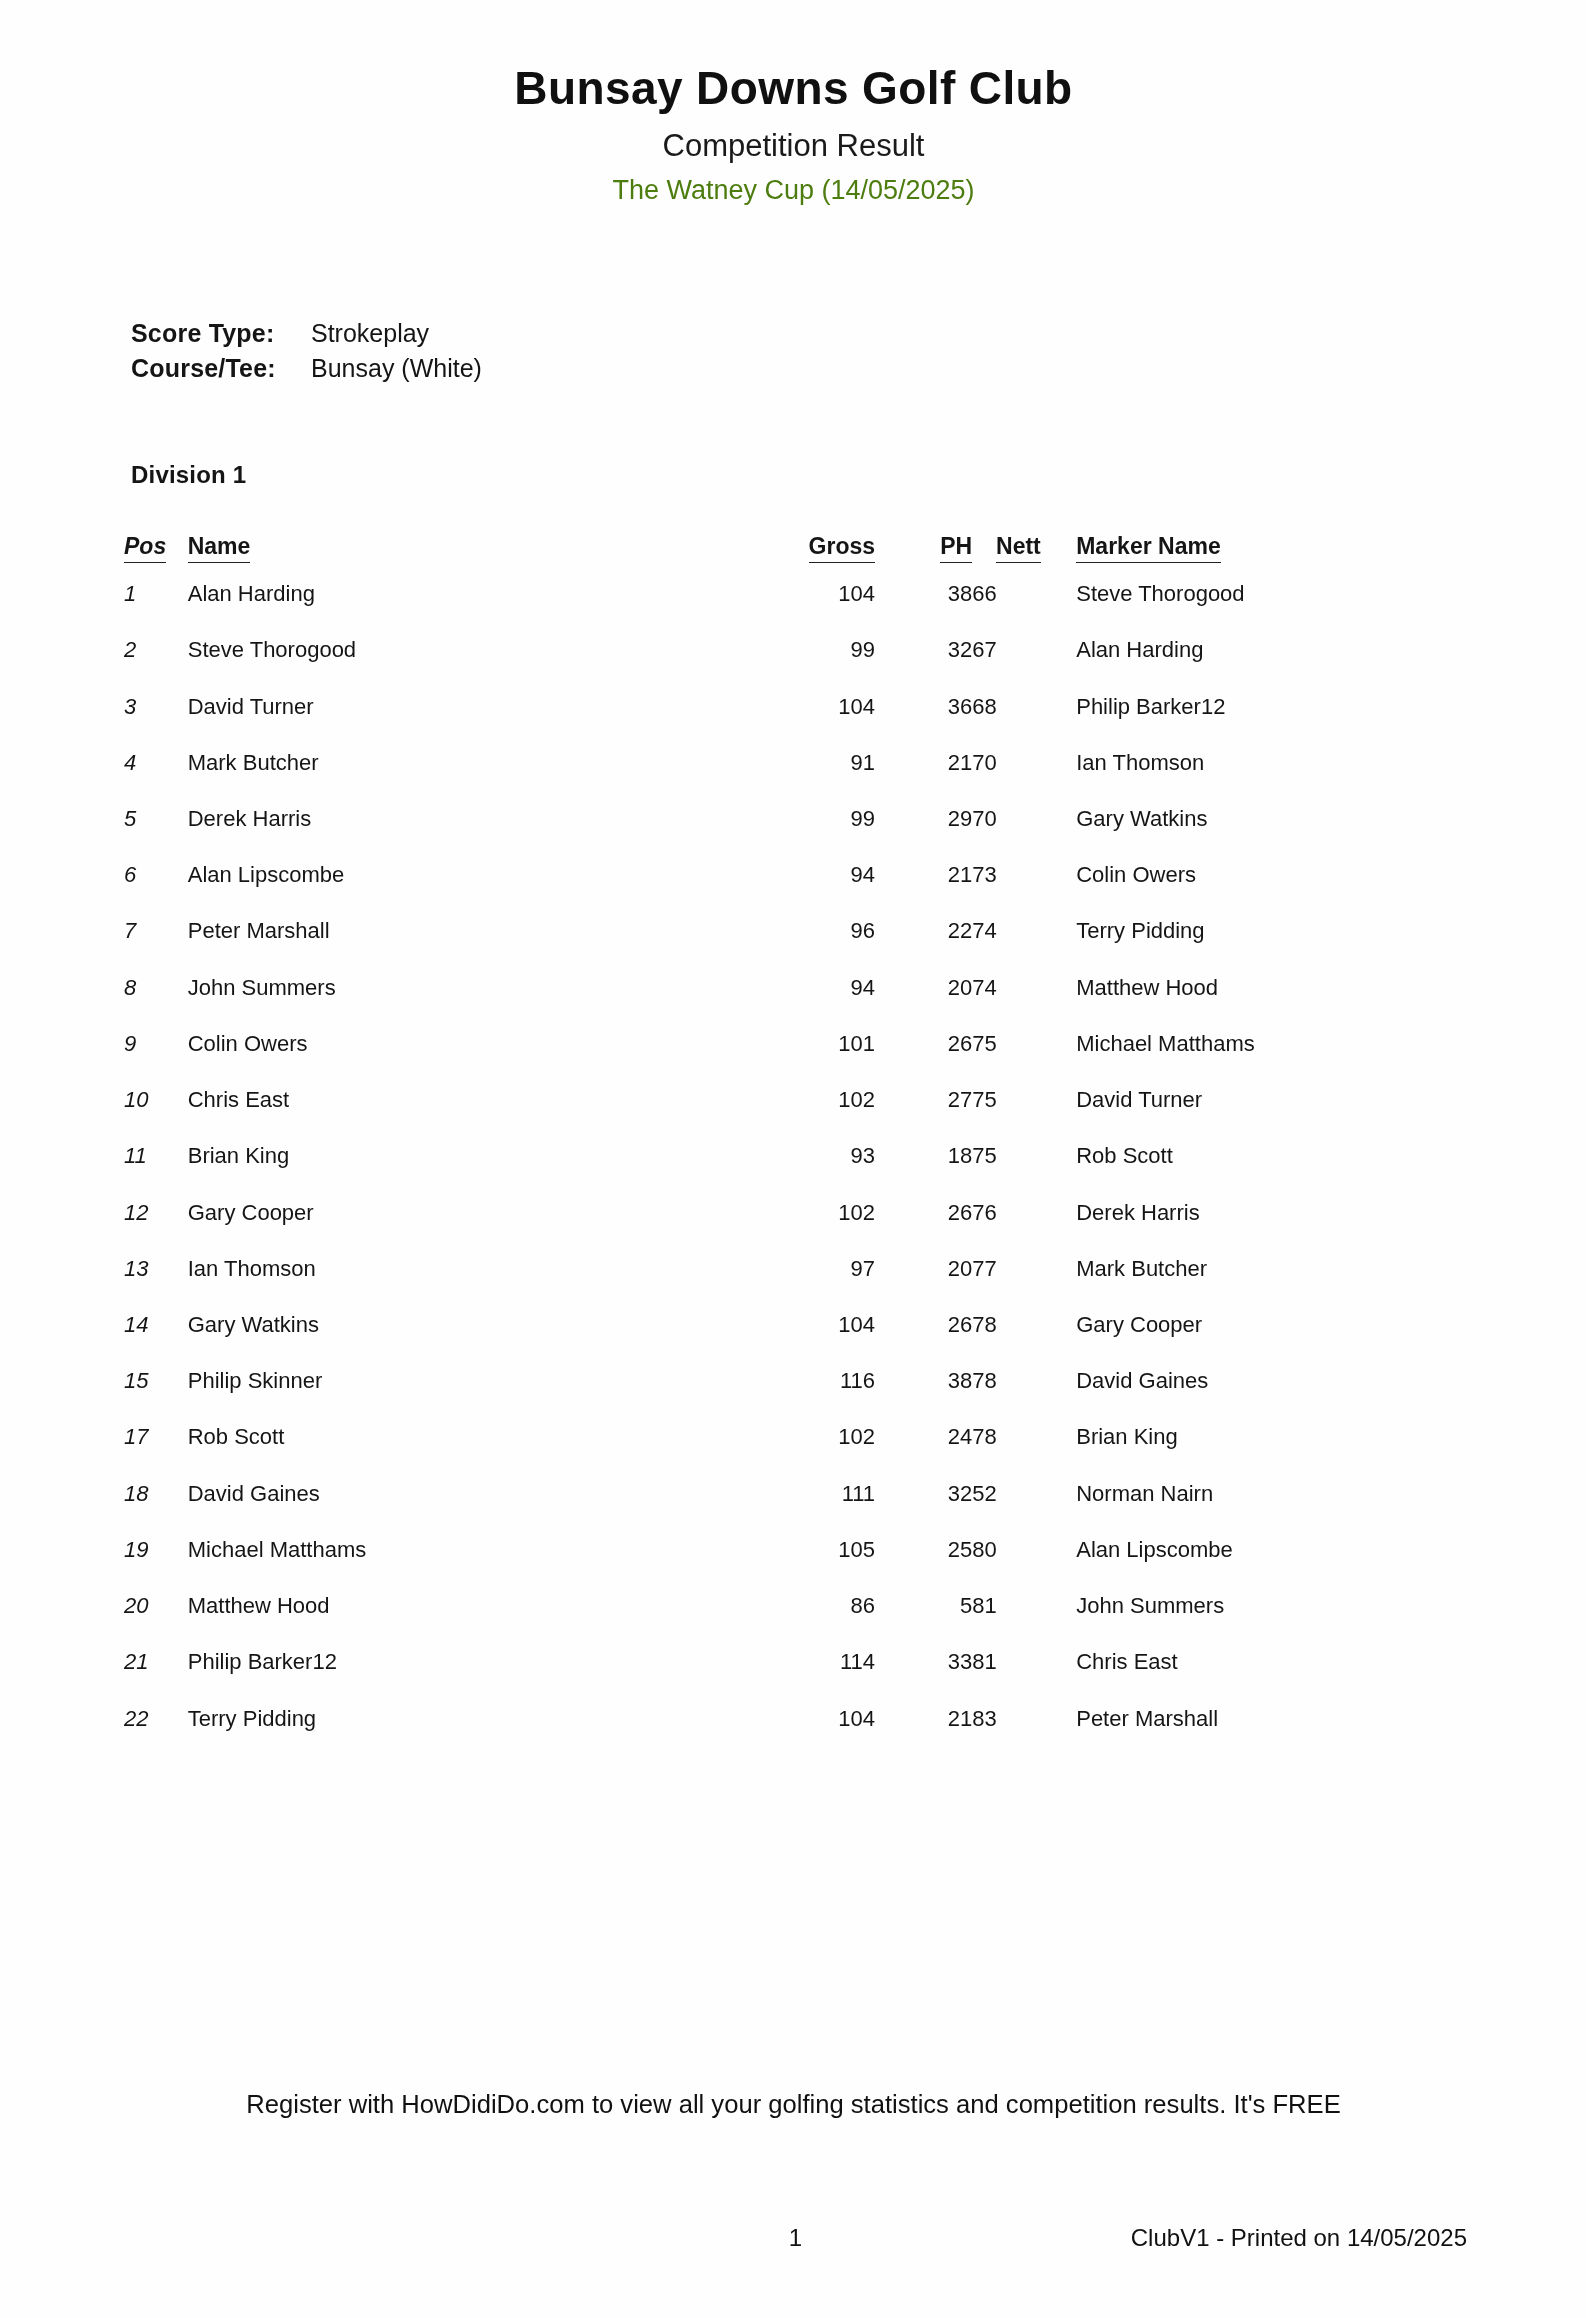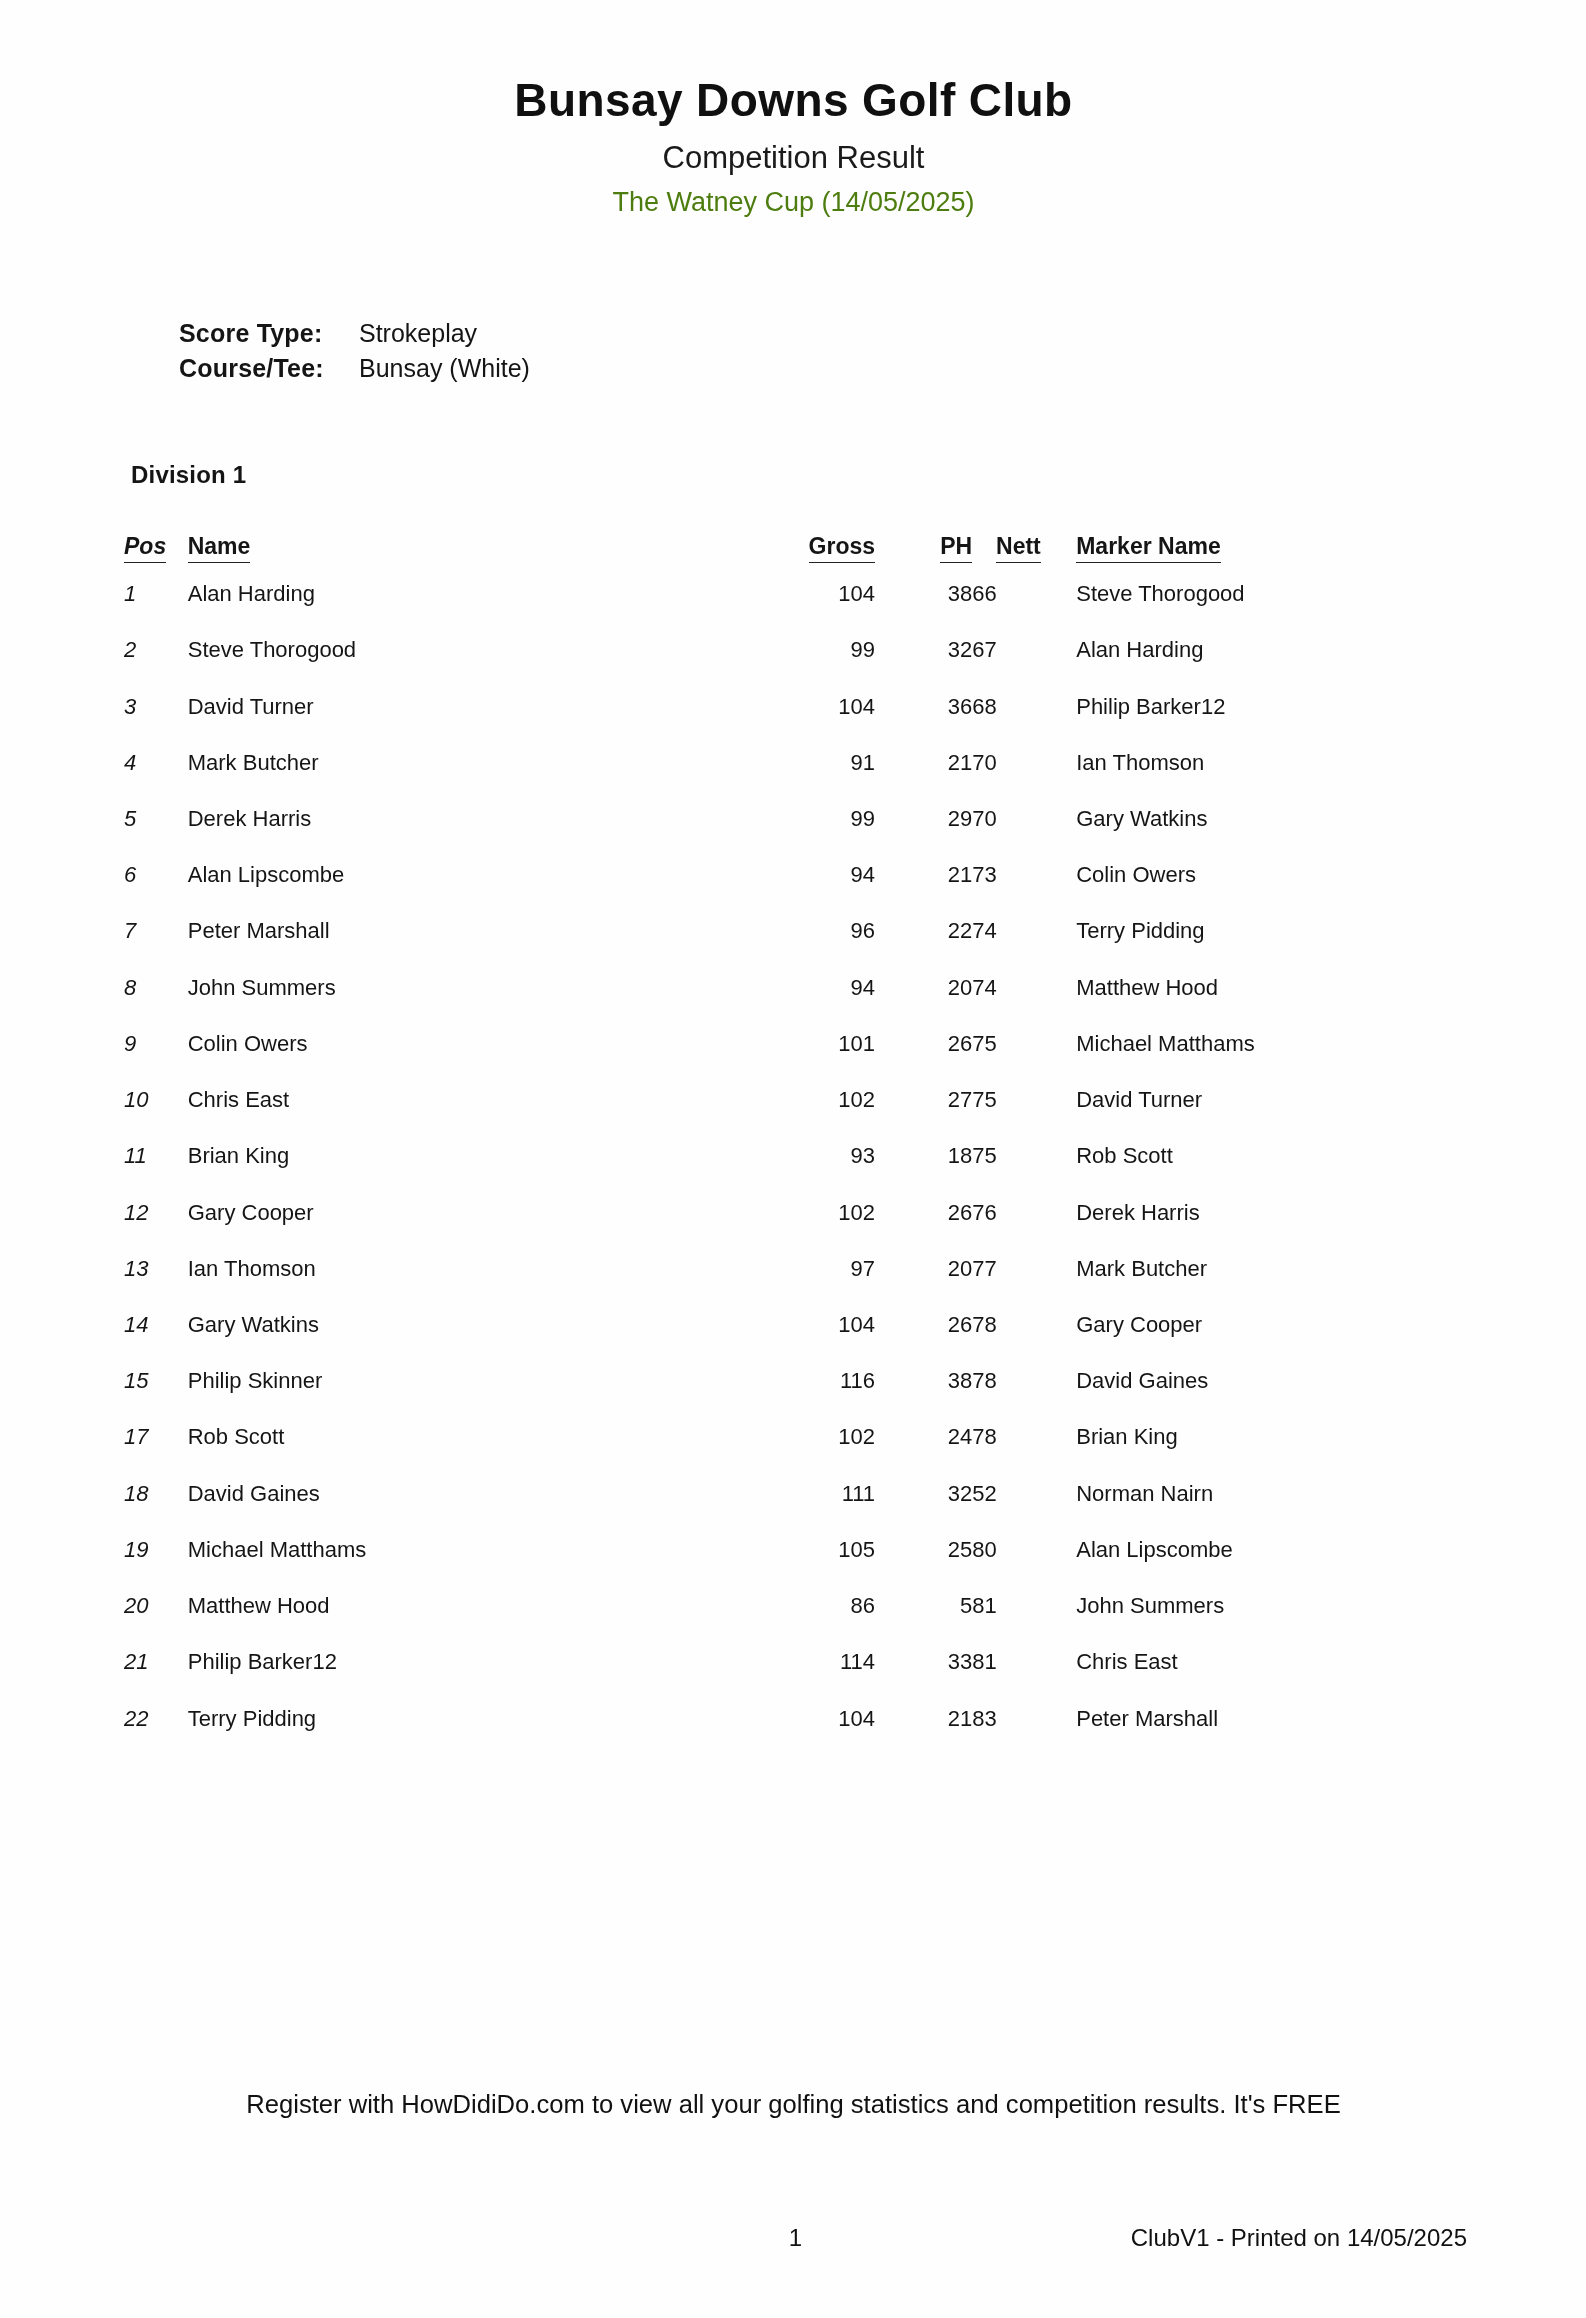--- a/index.html
+++ b/index.html
@@ -21,21 +21,21 @@
     position: absolute;
     inset: 0;
     background: #fefefe;
   }
 
   
   .doc-header {
     position: absolute;
     left: 0;
     right: 0;
-    top: 76px;
+    top: 64px;
     text-align: center;
   }
   .club-title {
     font-size: 46px;
     font-weight: bold;
     letter-spacing: 0.4px;
     line-height: 1.05;
     margin: 0;
     color: #101010;
   }
@@ -54,21 +54,20 @@
     color: #4d7c0f;
   }
 
   
   .meta {
     position: absolute;
     left: 131px;
     top: 316px;
     font-size: 25px;
     line-height: 1.38;
-    margin-left: 48px;
   }
   .meta-row {
     display: flex;
     white-space: nowrap;
   }
   .meta-label {
     font-weight: bold;
     min-width: 180px;
     letter-spacing: 0.2px;
   }

